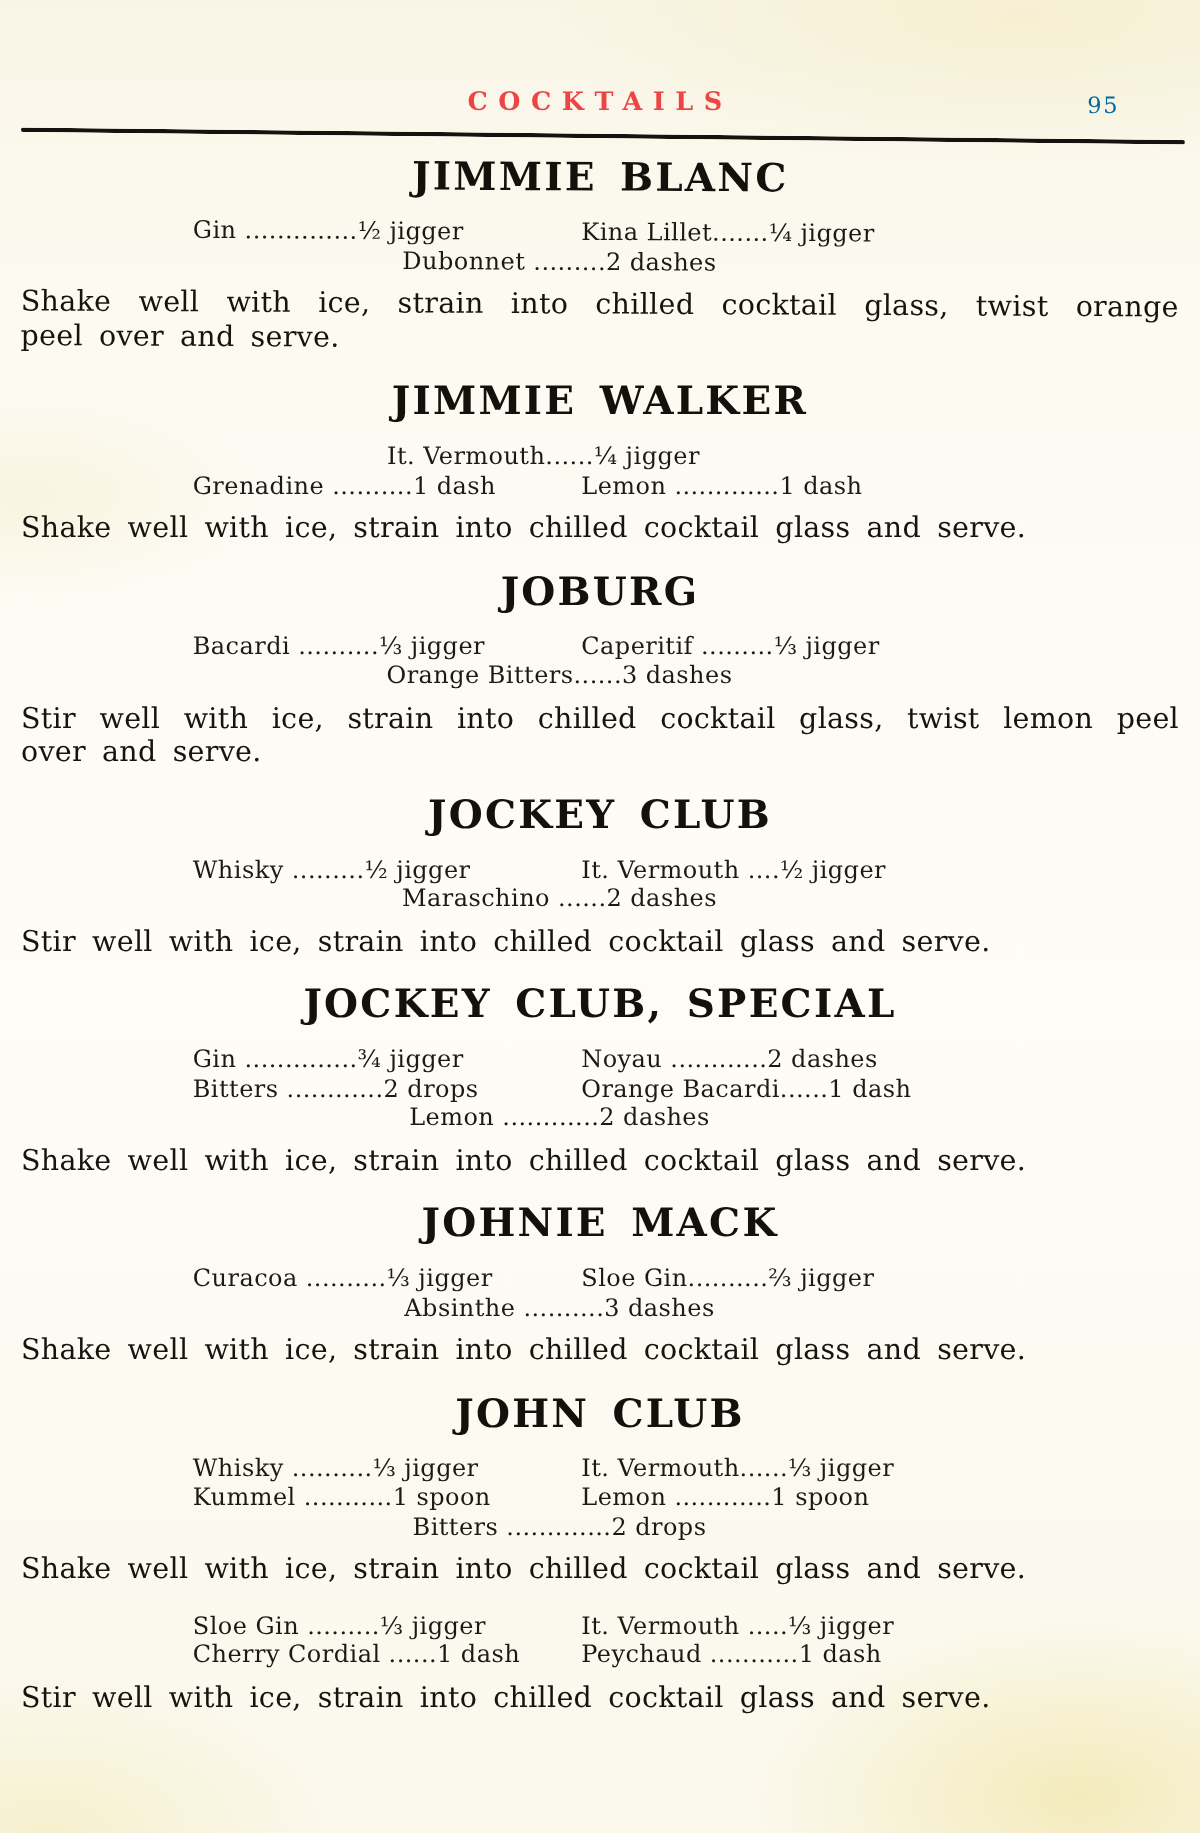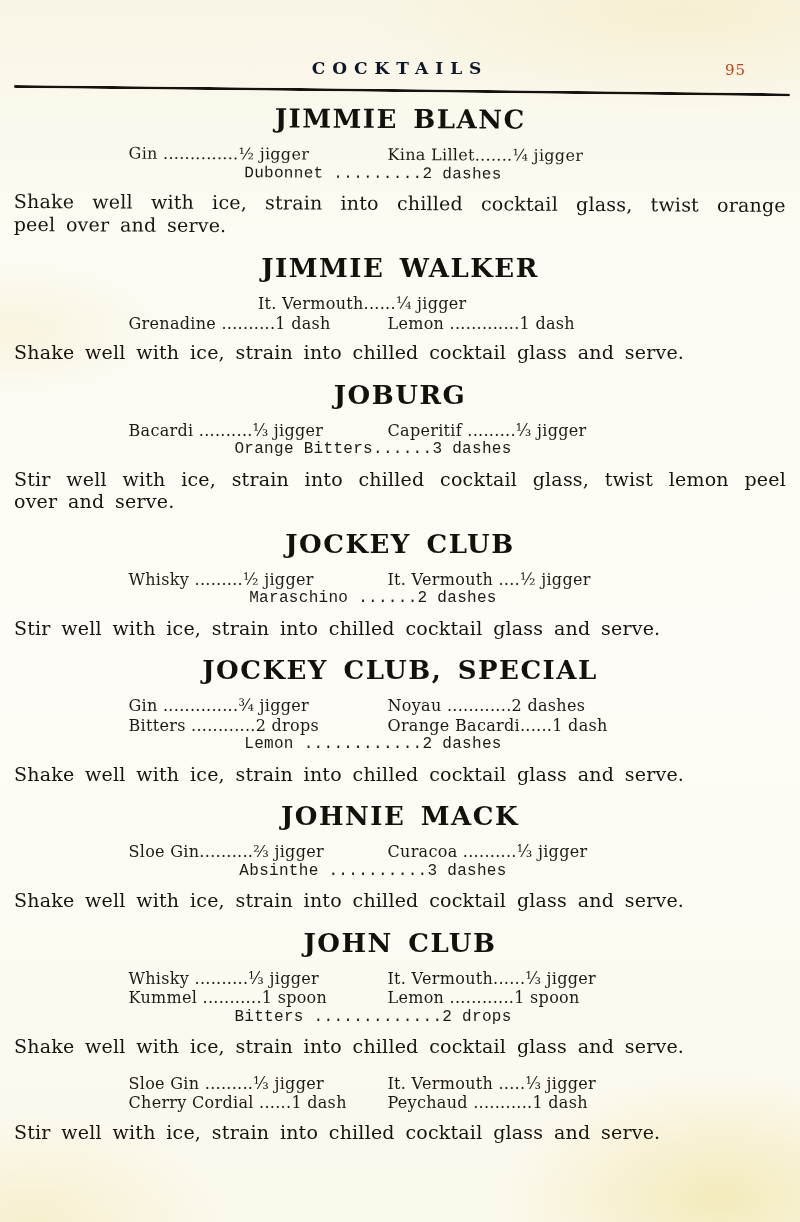--- a/index.html
+++ b/index.html
@@ -14,45 +14,45 @@
       radial-gradient(ellipse 200px 90px at 2% 27%, rgba(245,238,205,.5), rgba(245,238,205,0) 75%),
       linear-gradient(#f9f5e6, #fcfaf1 16%, #fdfcf6 55%, #fbf8ec);
     font-family: "DejaVu Serif", "Liberation Serif", serif;
     color: #1c1a17;
   }
 
   
   .header { position: relative; padding-top: 58px; }
   .header-title {
     text-align: center; font-size: 17px; font-weight: bold;
-    letter-spacing: 7px; color: #0f172a; line-height: 20px;
+    letter-spacing: 7px; color: #ef4444; line-height: 20px;
   }
   .page-num {
     position: absolute; right: 54px; top: 61px;
-    font-size: 15px; letter-spacing: 1px; color: #c2410c;
+    font-size: 15px; letter-spacing: 1px; color: #0369a1;
   }
   .rule {
     margin: 7px 10px 0 14px; height: 0;
     border-top: 3px solid #15130f;
     transform: rotate(0.62deg); transform-origin: left center;
     border-radius: 2px;
   }
 
   
   .recipe { margin-top: 16px; }
   .recipe.tilt { transform: rotate(0.3deg); }
   .rtitle {
     margin: 0 0 11px; text-align: center;
     font-size: 26px; font-weight: bold; line-height: 30px;
     letter-spacing: 1.5px; word-spacing: 5px; color: #14110d;
   }
   .ing { transform: translateX(-27px); font-size: 16px; letter-spacing: .3px; color: #1d1a15; }
   .irow { display: flex; justify-content: center; gap: 29px; line-height: 19.5px; }
   .cell { width: 230px; text-align: left; white-space: nowrap; }
-  .cell.single { width: auto; font-family: Liberation Mono, monospace; }
+  .cell.single { width: auto; }
   .instr {
     margin: 8px 14px 0; font-size: 19px; line-height: 22.5px;
     word-spacing: 4.5px; letter-spacing: .2px; color: #17140f;
   }
   .instr .jline { text-align: justify; text-align-last: justify; }
   .instr .lline { text-align: left; }
 </style>
 </head>
 <body>
 
@@ -147,22 +147,22 @@
     </div>
     <div class="instr">
       <div class="lline">Shake well with ice, strain into chilled cocktail glass and serve.</div>
     </div>
   </section>
 
   <section class="recipe">
     <h2 class="rtitle">JOHNIE MACK</h2>
     <div class="ing">
       <div class="irow">
+        <span class="cell">Curacoa ..........⅓ jigger</span>
         <span class="cell">Sloe Gin..........⅔ jigger</span>
-        <span class="cell">Curacoa ..........⅓ jigger</span>
       </div>
       <div class="irow">
         <span class="cell single">Absinthe ..........3 dashes</span>
       </div>
     </div>
     <div class="instr">
       <div class="lline">Shake well with ice, strain into chilled cocktail glass and serve.</div>
     </div>
   </section>
 

